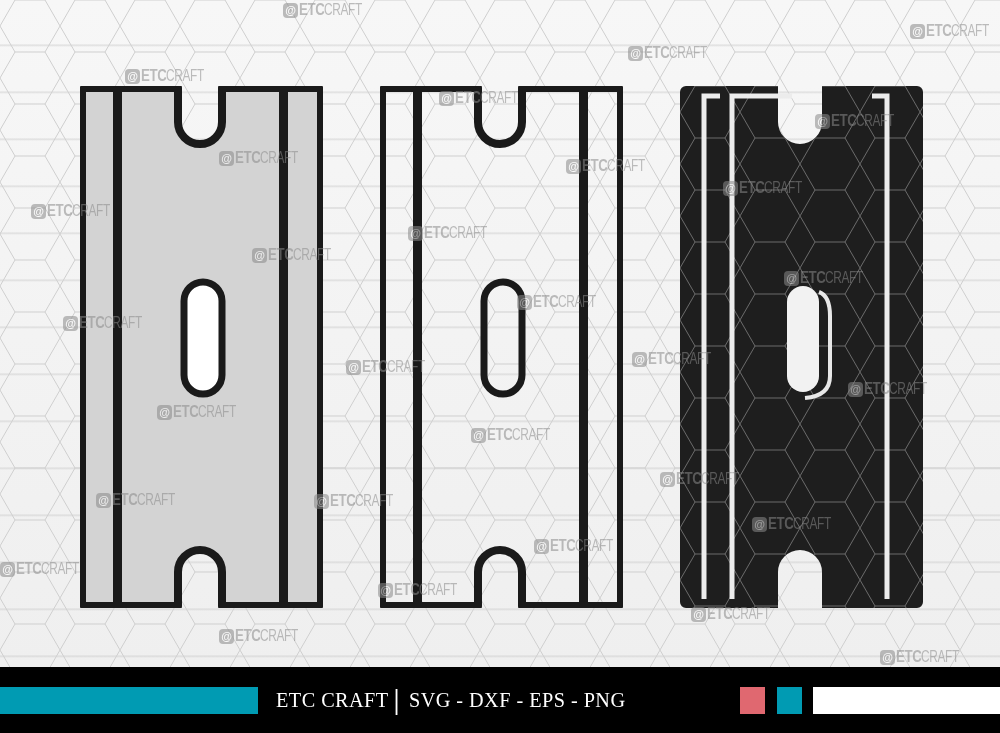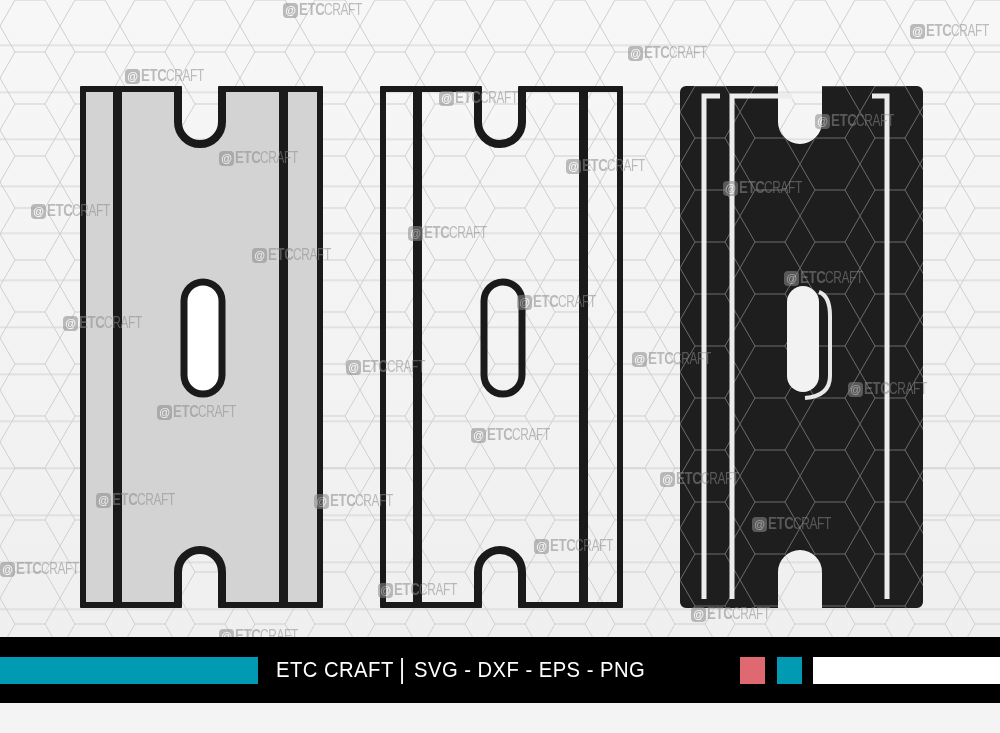--- a/index.html
+++ b/index.html
@@ -8,21 +8,21 @@
     background:
       repeating-linear-gradient(180deg, rgba(0,0,0,0) 0px, rgba(0,0,0,0) 44px, rgba(200,200,200,0.55) 45px, rgba(0,0,0,0) 47px),
       linear-gradient(180deg,#f7f7f7,#efefef);
   }
   #hex { position:absolute; left:0; top:0; }
   .blade { position:absolute; }
   .wm { position:absolute; display:flex; align-items:center; height:18px; opacity:0.55; pointer-events:none; }
   .wm .wm-icon { width:15px; height:15px; border-radius:4px; background:#8a8a8a; color:#fff; font-size:11px; line-height:15px; text-align:center; font-weight:bold; margin-right:1px; }
   .wm .wm-etc { color:#8a8a8a; font-weight:bold; font-size:17px; letter-spacing:-0.5px; transform:scaleX(0.78); transform-origin:left center; display:inline-block; }
   .wm .wm-craft { color:#8a8a8a; font-size:17px; letter-spacing:-0.5px; transform:scaleX(0.7); transform-origin:left center; display:inline-block; margin-left:-8px; }
-  #footer { position:absolute; left:0; top:637px; width:1000px; height:66px; background:#000; }
+  #footer { position:absolute; left:0; top:667px; width:1000px; height:66px; background:#000;font-family:Liberation Serif, serif; }
   .bar-teal { position:absolute; left:0; top:20px; width:258px; height:27px; }
   .footer-text { position:absolute; left:276px; top:18px; height:30px; line-height:30px; color:#fff; font-size:22px; letter-spacing:0.5px; white-space:nowrap; transform:scaleX(0.92); transform-origin:left center; }
   .footer-text .sep { display:inline-block; width:2px; height:26px; background:#fff; vertical-align:middle; margin:0 12px 0 8px; }
   .sq { position:absolute; top:20px; width:25px; height:27px; }
   .bar-white { position:absolute; left:813px; top:20px; width:187px; height:27px; }
 </style>
 </head>
 <body>
 
 <div id="canvas">

